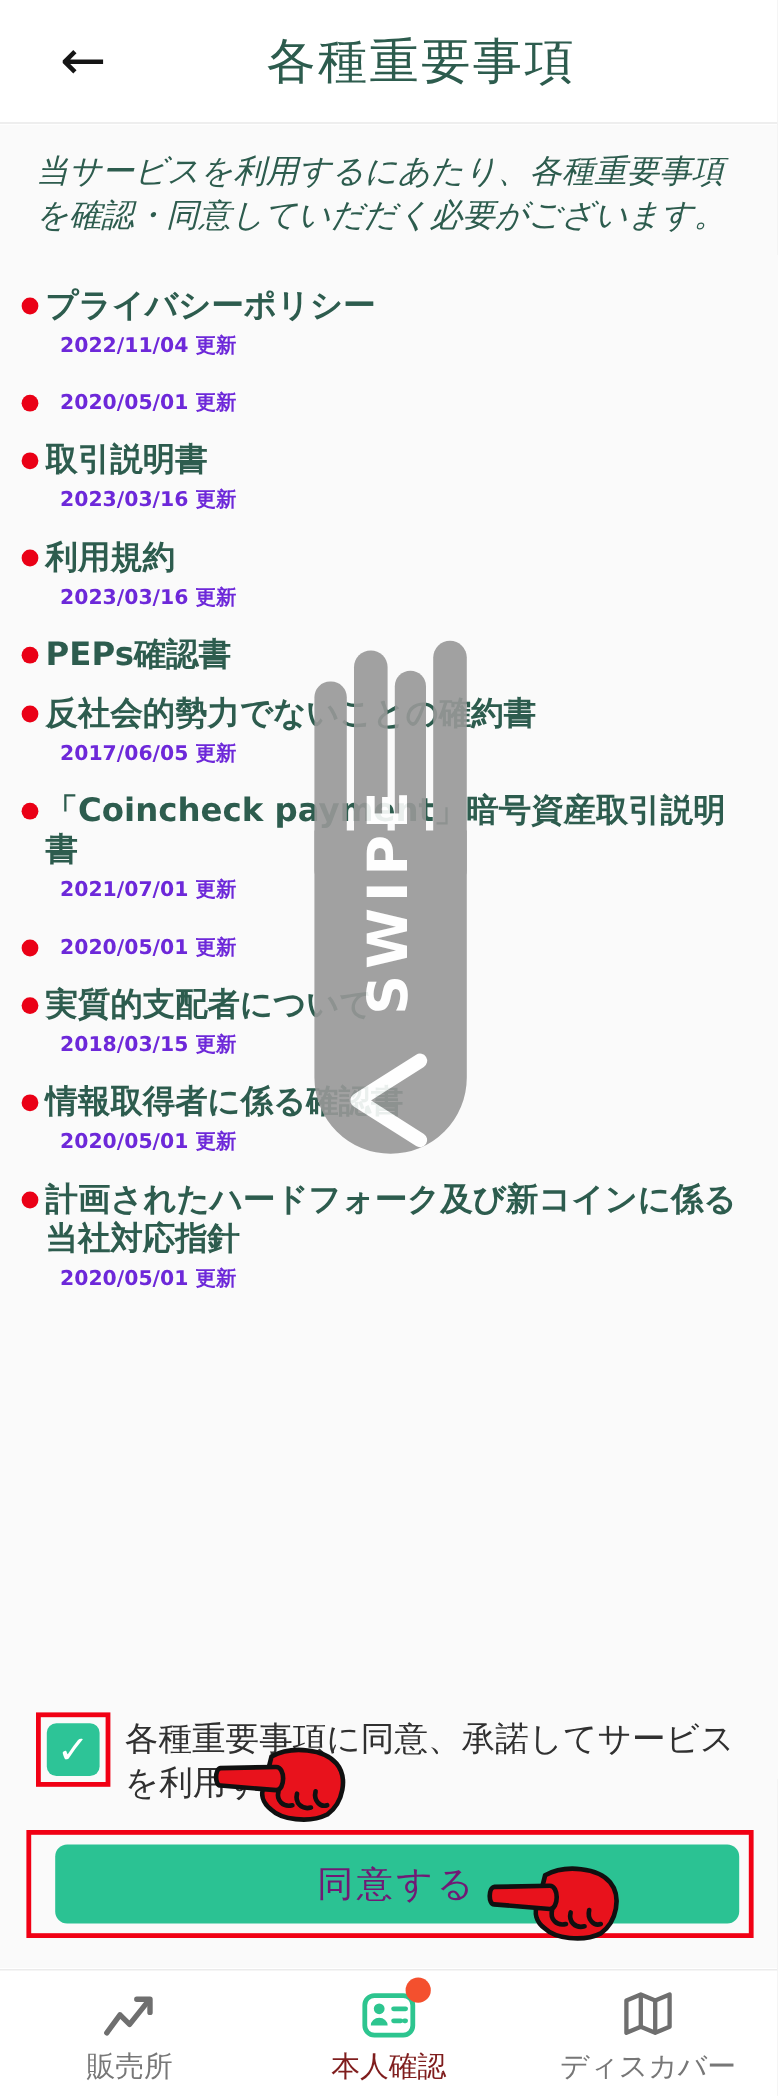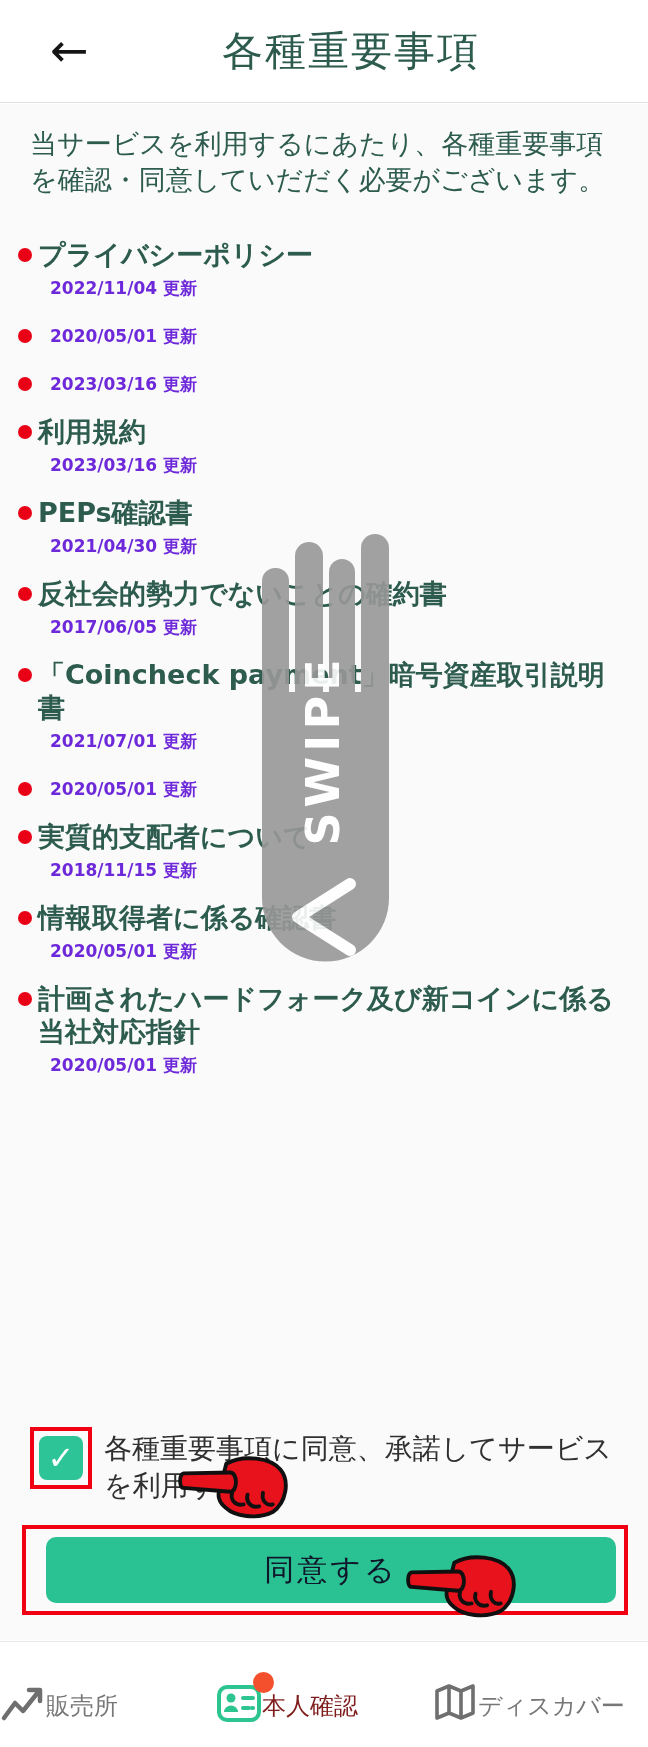--- a/index.html
+++ b/index.html
@@ -12,21 +12,21 @@
   .app-header { position:absolute; top:0; left:0; width:100%; height:103px;
                 background:#fff; border-bottom:1px solid #e3e3e3; z-index:4; }
   .back-btn { position:absolute; left:50px; top:22px; font-size:46px; line-height:56px;
               color:#151515; cursor:pointer; }
   .page-title { position:absolute; left:178px; top:24px; font-size:41px; line-height:54px;
                 font-weight:500; letter-spacing:2px; color:#2d5c4e;margin-left:44px; }
 
   
   .content { position:absolute; top:104px; left:0; width:100%; height:1536px;
              background:#fafafa; overflow:hidden; }
-  .intro { margin:22px 30px 0 30px; font-size:27px; line-height:36px; color:#2d5c4e; }
+  .intro { margin:22px 30px 0 30px; font-size:27px; line-height:36px; color:#2d5c4e;font-style:italic; }
 
   .doc-list { list-style:none; margin:40px 0 0 0; padding:0 20px 0 18px;font-weight:bold; }
   .doc-item { display:flex; margin-bottom:16px; }
   .bullet { flex:0 0 14px; width:14px; height:14px; border-radius:50%;
             background:#ea0016; margin:10px 6px 0 0; }
   .doc-title { font-size:27px; line-height:33px; color:#2d5c4e; }
   .doc-date { font-size:17px; line-height:29px; color:#6d28d9; margin:3px 0 0 12px; }
 
   
   .swipe-overlay { position:absolute; left:258px; top:532px; width:134px; height:436px;
@@ -44,28 +44,28 @@
   .checkmark { color:#fff; font-size:32px; font-weight:bold; line-height:1; }
   .agree-label { position:absolute; left:104px; top:1430px; width:518px;
                  font-size:28px; line-height:37px; color:#303030; z-index:6; }
   .hand-1 { position:absolute; left:176px; top:1450px; width:116px; height:72px; z-index:7; }
 
   
   .button-annotation { position:absolute; left:22px; top:1525px; width:606px; height:90px;
                        border:4px solid #f10014; z-index:6; }
   .agree-button { position:absolute; left:8px; top:8px; right:8px; bottom:8px;
                   background:#2bc293; border:none; border-radius:10px;
-                  color:#0f172a; font-size:30px; letter-spacing:3px;
+                  color:#701a75; font-size:30px; letter-spacing:3px;
                   font-family:inherit; cursor:pointer;margin-left:12px; }
   .hand-2 { position:absolute; left:378px; top:20px; width:116px; height:72px; z-index:7; }
 
   
   .bottom-nav { position:absolute; left:0; top:1641px; width:100%; height:106px;
                 background:#fff; border-top:1px solid #e7e7e7; display:flex; z-index:8; }
-  .nav-item { flex:1; display:flex; align-items:center;
+  .nav-item { flex:1; display:flex; flex-direction:column; align-items:center;
               justify-content:flex-start; padding-top:16px; cursor:pointer; }
   .nav-icon { position:relative; width:46px; height:42px; }
   .nav-label { margin-top:6px; font-size:24px; color:#777; }
   .nav-item.active .nav-label { color:#7f1d1d; }
   .badge-dot { position:absolute; right:-12px; top:-10px; width:21px; height:21px;
                border-radius:50%; background:#f4502e; }
 </style>
 </head>
 <body>
 
@@ -92,37 +92,37 @@
         <li class="doc-item">
           <span class="bullet"></span>
           <div>
             <div class="doc-date">2020/05/01 更新</div>
           </div>
         </li>
 
         <li class="doc-item">
           <span class="bullet"></span>
           <div>
+            <div class="doc-title">取引説明書</div>
             <div class="doc-date">2023/03/16 更新</div>
           </div>
         </li>
 
         <li class="doc-item">
           <span class="bullet"></span>
           <div>
             <div class="doc-title">利用規約</div>
             <div class="doc-date">2023/03/16 更新</div>
           </div>
         </li>
 
         <li class="doc-item">
           <span class="bullet"></span>
           <div>
             <div class="doc-title">PEPs確認書</div>
-            <div class="doc-date">2021/04/30 更新</div>
           </div>
         </li>
 
         <li class="doc-item">
           <span class="bullet"></span>
           <div>
             <div class="doc-title">反社会的勢力でないことの確約書</div>
             <div class="doc-date">2017/06/05 更新</div>
           </div>
         </li>
@@ -139,21 +139,21 @@
           <span class="bullet"></span>
           <div>
             <div class="doc-date">2020/05/01 更新</div>
           </div>
         </li>
 
         <li class="doc-item">
           <span class="bullet"></span>
           <div>
             <div class="doc-title">実質的支配者について</div>
-            <div class="doc-date">2018/11/15 更新</div>
+            <div class="doc-date">2018/03/15 更新</div>
           </div>
         </li>
 
         <li class="doc-item">
           <span class="bullet"></span>
           <div>
             <div class="doc-title">情報取得者に係る確認書</div>
             <div class="doc-date">2020/05/01 更新</div>
           </div>
         </li>

